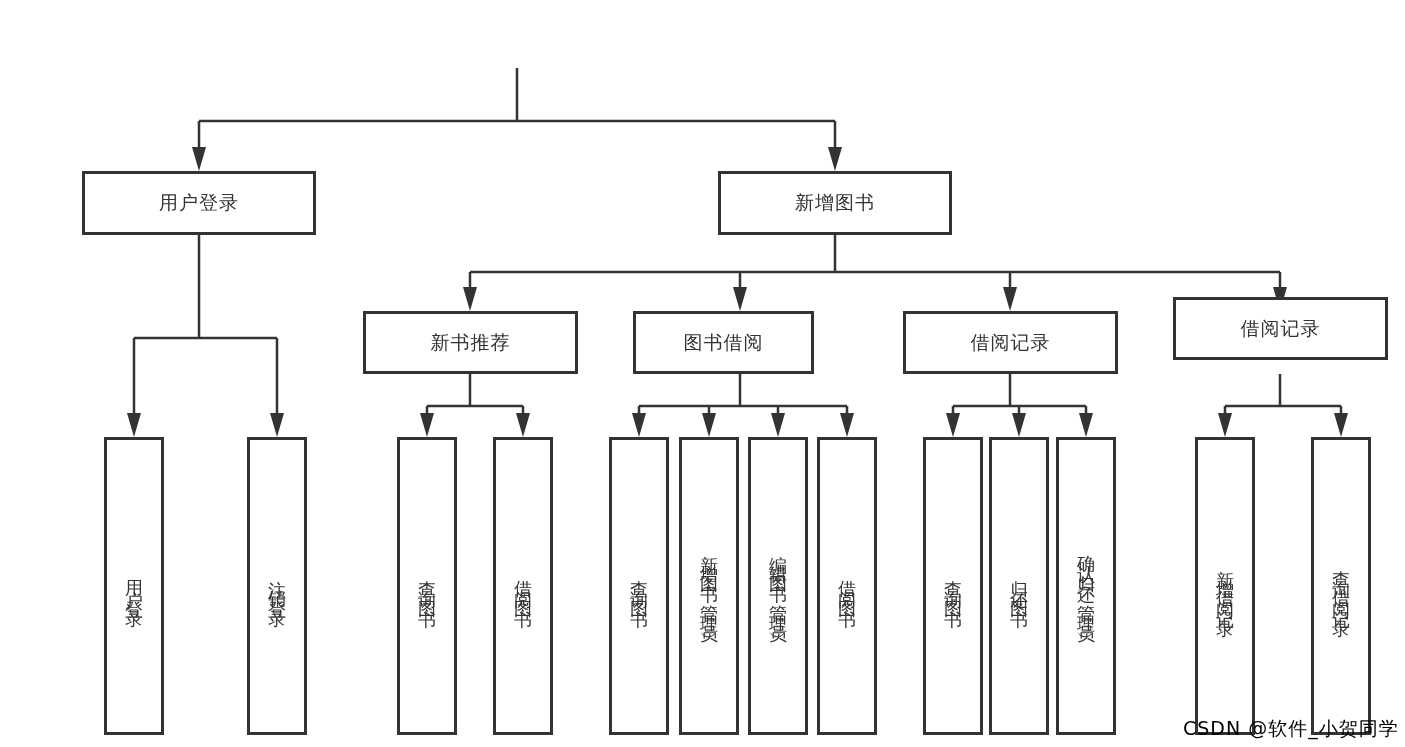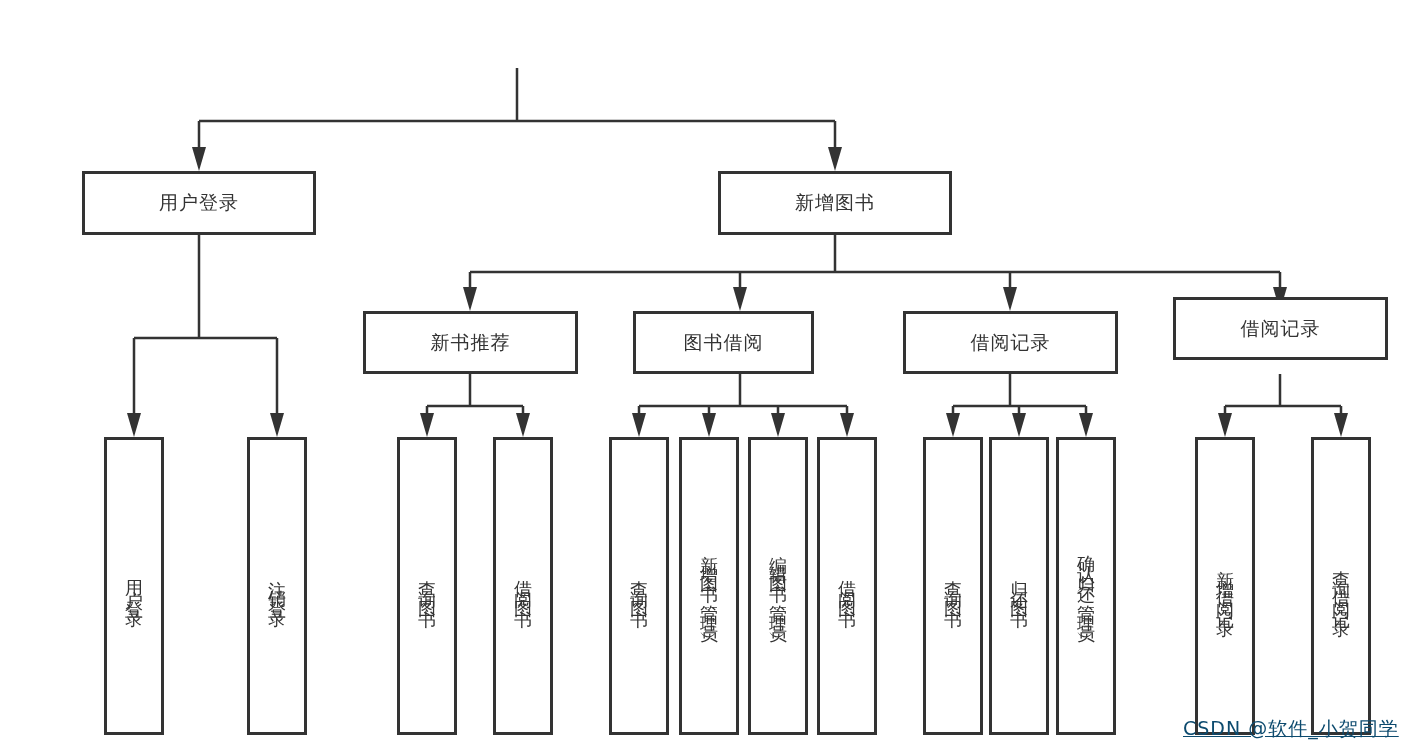--- a/index.html
+++ b/index.html
@@ -26,25 +26,24 @@
     text-orientation:mixed;
     font-size:18px;
     letter-spacing:10px;
     line-height:1;
     white-space:nowrap;
   }
   .watermark{
     position:absolute;
     left:1183px;top:716px;
     font-size:19px;
-    color:#0c4a6e;
+    color:#000000;
     letter-spacing:1px;
     white-space:nowrap;
     z-index:2;
-    text-decoration:underline;
   }
 </style>
 </head>
 <body>
 
 <div class="canvas">
 
   <svg class="connector-layer" width="1405" height="747" viewBox="0 0 1405 747">
     <g stroke="#333333" stroke-width="2.5" fill="none">
 

